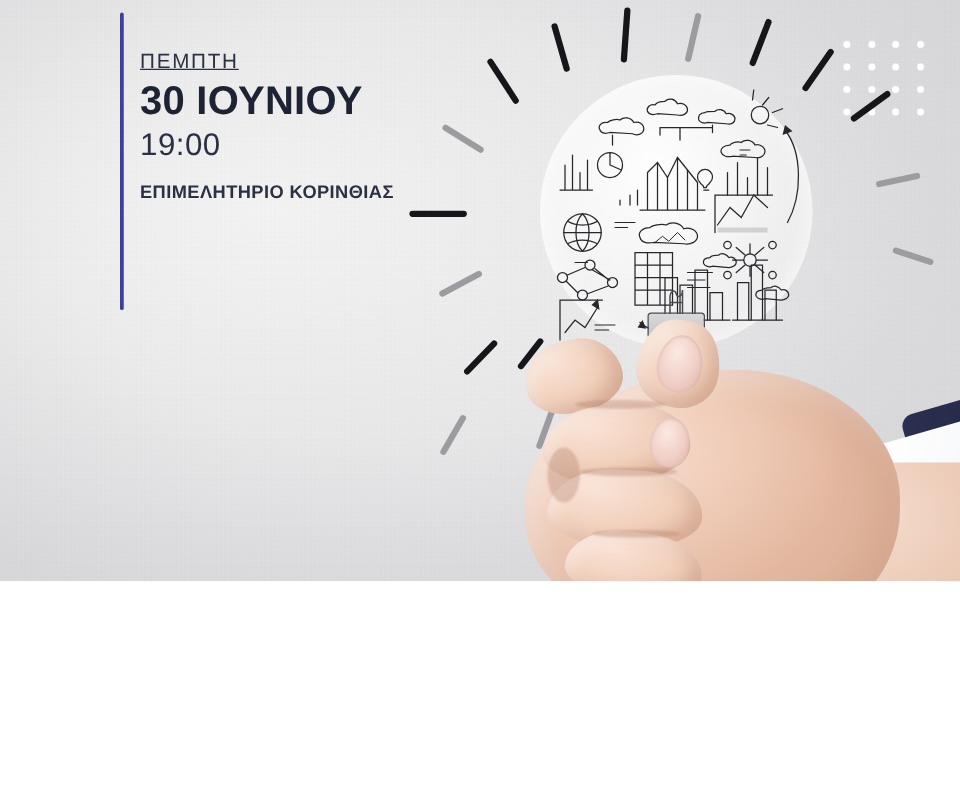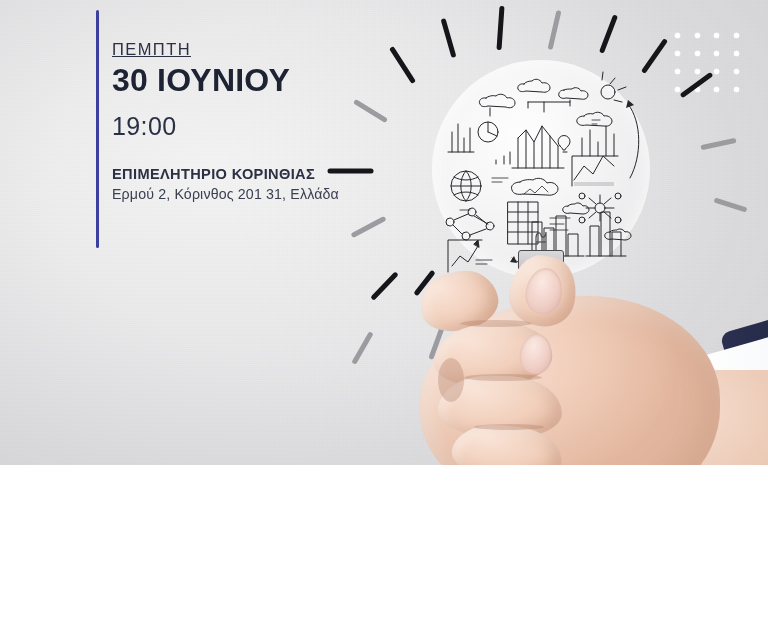--- a/index.html
+++ b/index.html
@@ -103,22 +103,22 @@
     transform:rotate(-16deg); border-radius:10px;
   }
 
   
   .accent-line { position:absolute; left:96px; top:10px; width:3px; height:238px;
     background:#3b3f9e; border-radius:2px; }
 
   .datebox { position:absolute; left:112px; top:40px; width:300px; }
   .dow { font-size:16.5px; letter-spacing:1.4px; color:#2b3042; font-weight:400; line-height:1.1;text-decoration:underline; }
   .bigdate { font-size:32px; font-weight:700; color:#1d2333; letter-spacing:.2px; line-height:1.18; margin-top:4px; }
-  .time { font-size:25px; font-weight:400; color:#2a3044; letter-spacing:.4px; line-height:1.2; margin-top:11px; }
-  .venue { font-size:14.6px; font-weight:700; color:#2b3042; letter-spacing:.35px; margin-top:25px; line-height:1.2; }
+  .time { font-size:25px; font-weight:400; color:#2a3044; letter-spacing:.4px; line-height:1.2; margin-top:1px; }
+  .venue { font-size:14.6px; font-weight:700; color:#2b3042; letter-spacing:.35px; margin-top:15px; line-height:1.2; }
   .addr { font-size:14.2px; font-weight:400; color:#3a3f50; letter-spacing:.15px; margin-top:3px; line-height:1.25; }
 
   .titleblock { position:absolute; left:13px; top:272px; width:470px; }
   .t1 { font-size:27.5px; font-weight:700; color:#1f2540; letter-spacing:.2px; line-height:1.12;
         text-shadow:0 1px 0 rgba(255,255,255,.55); }
   .t2 { font-size:27.5px; font-weight:700; color:#3b3f9e; letter-spacing:.2px; line-height:1.12;
         text-shadow:0 1px 0 rgba(255,255,255,.5); }
   .t-underline { width:244px; height:3px; background:#22284a; margin-top:7px; border-radius:1px; }
   .t3 { font-size:16.5px; font-weight:700; color:#1f2540; letter-spacing:.5px; margin-top:15px; line-height:1.15; }
 
@@ -281,21 +281,20 @@
     <div class="crease" style="left:40px;top:108px;width:26px;height:44px;"></div>
   </div>
 
   <div class="accent-line"></div>
 
   <div class="datebox">
     <div class="dow">ΠΕΜΠΤΗ</div>
     <div class="bigdate">30 ΙΟΥΝΙΟΥ</div>
     <div class="time">19:00</div>
     <div class="venue">ΕΠΙΜΕΛΗΤΗΡΙΟ ΚΟΡΙΝΘΙΑΣ</div>
-    <div class="addr">Ερμού 2, Κόρινθος 201 31, Ελλάδα</div>
   </div>
 
 </div>
 
 <div class="footer">
 
   
 
   
 

